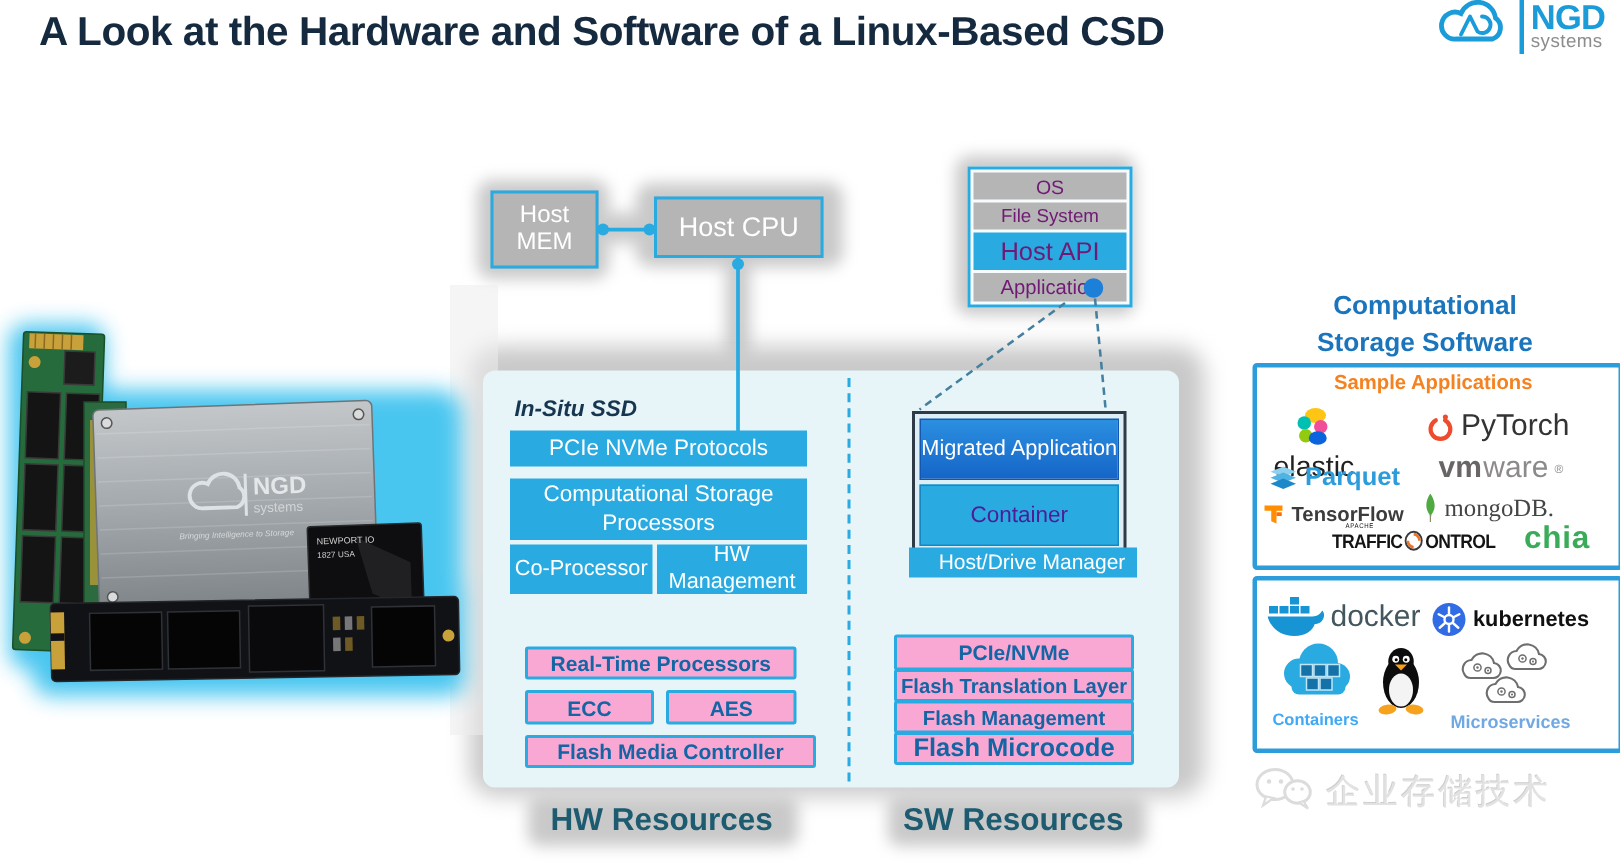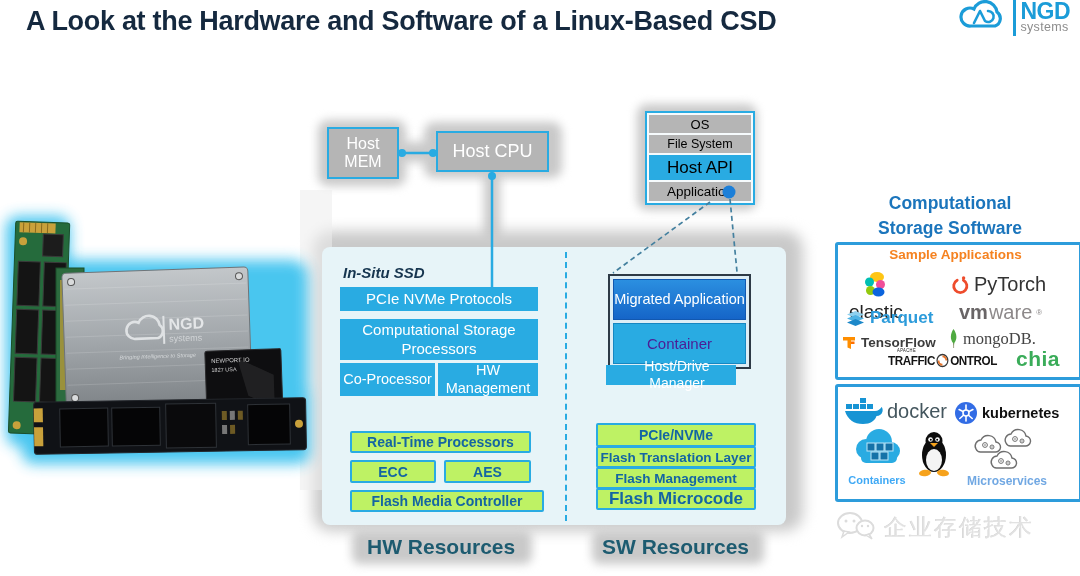--- a/index.html
+++ b/index.html
@@ -7,33 +7,33 @@
          font-family:"Liberation Sans",sans-serif;}
   .abs{position:absolute;}
   .halo{position:absolute;background:#c9c9c9;filter:blur(5px);border-radius:10px;z-index:1;}
   .title{position:absolute;left:26px;top:6px;font-size:27px;font-weight:700;color:#15293F;
          letter-spacing:-0.3px;z-index:6;}
   .gbox{position:absolute;background:#b5b5b5;border:2px solid #29ABE2;color:#fff;
         display:flex;align-items:center;justify-content:center;text-align:center;
         line-height:1.15;z-index:4;box-sizing:border-box;}
   .bluebox{position:absolute;background:#29ABE2;color:#fff;display:flex;align-items:center;
         justify-content:center;text-align:center;line-height:1.22;z-index:4;box-sizing:border-box;}
-  .whitebox{position:absolute;background:#bef264;border:2px solid #29ABE2;color:#1465A3;
+  .whitebox{position:absolute;background:#f9a8d4;border:2px solid #29ABE2;color:#1465A3;
         font-weight:700;display:flex;align-items:center;justify-content:center;z-index:4;
         box-sizing:border-box;border-radius:2px;}
   .main-box{position:absolute;left:322px;top:247px;width:464px;height:278px;background:#E7F4F8;
         border-radius:8px;z-index:2;}
   .divider{position:absolute;left:565px;top:252px;height:269px;width:0;
         border-left:2px dashed #29ABE2;z-index:3;}
   .insitu{position:absolute;left:343px;top:264px;font-size:15px;font-weight:700;
         font-style:italic;color:#16354F;z-index:4;}
   .os-stack{position:absolute;left:645px;top:111px;width:102px;background:#f6fbfd;
         border:2px solid #29ABE2;padding:2px;display:flex;flex-direction:column;gap:2px;
         z-index:4;box-sizing:content-box;}
-  .os-row{background:#b5b5b5;color:#000000;display:flex;align-items:center;justify-content:center;}
+  .os-row{background:#b5b5b5;color:#701a75;display:flex;align-items:center;justify-content:center;}
   .res-label{position:absolute;font-weight:700;font-size:21px;color:#1D5B70;z-index:4;}
   .panel-box{position:absolute;background:#fff;border:3px solid #2D9CDB;border-radius:3px;z-index:4;}
   .csw-heading{position:absolute;left:840px;top:191px;width:220px;text-align:center;
         color:#1B75BC;font-weight:700;font-size:17.5px;line-height:25px;z-index:4;}
   .sample-title{position:absolute;left:838px;top:247px;width:235px;text-align:center;
         color:#F58220;font-weight:700;font-size:13.5px;z-index:5;}
   .logo-item{position:absolute;display:flex;align-items:center;gap:4px;z-index:5;white-space:nowrap;}
   .elastic-text{font-size:19px;color:#212121;}
   .pytorch-text{font-size:20px;color:#333;}
   .parquet-text{font-size:17px;font-weight:700;color:#2D9CDB;}
@@ -201,21 +201,21 @@
   <div class="whitebox" style="left:350px;top:490px;width:194px;height:22px;font-size:14px;">Flash Media Controller</div>
 
   <div class="abs" style="left:608px;top:274px;width:133px;height:85px;border:2.5px solid #2E3A46;
        background:#DDEEF6;padding:3px;display:flex;flex-direction:column;gap:3px;z-index:4;box-sizing:content-box;">
     <div style="flex:1;background:linear-gradient(180deg,#2B8FE0,#1565C8);border:1px solid #1258b0;
          color:#fff;display:flex;align-items:center;justify-content:center;text-align:center;
          font-size:14.5px;line-height:1.25;">Migrated Application</div>
     <div style="flex:1;background:#29ABE2;border:1px solid #1687c2;color:#4c1d95;display:flex;
          align-items:center;justify-content:center;font-size:15px;">Container</div>
   </div>
-  <div class="bluebox" style="left:606px;top:365px;width:130px;height:20px;font-size:14px;padding-left:12px;">Host/Drive Manager</div>
+  <div class="bluebox" style="left:606px;top:365px;width:152px;height:20px;font-size:14px;padding-left:12px;">Host/Drive Manager</div>
 
   <div class="whitebox" style="left:596px;top:423px;width:160px;height:24px;font-size:14px;">PCIe/NVMe</div>
   <div class="whitebox" style="left:596px;top:446px;width:160px;height:22px;font-size:13.5px;">Flash Translation Layer</div>
   <div class="whitebox" style="left:596px;top:467px;width:160px;height:22px;font-size:13.5px;">Flash Management</div>
   <div class="whitebox" style="left:596px;top:488px;width:160px;height:22px;font-size:17px;">Flash Microcode</div>
 
   <div class="res-label" style="left:367px;top:535px;">HW Resources</div>
   <div class="res-label" style="left:602px;top:535px;">SW Resources</div>
 
   <svg class="abs" style="left:0;top:0;z-index:5;pointer-events:none;" width="1080" height="576">

